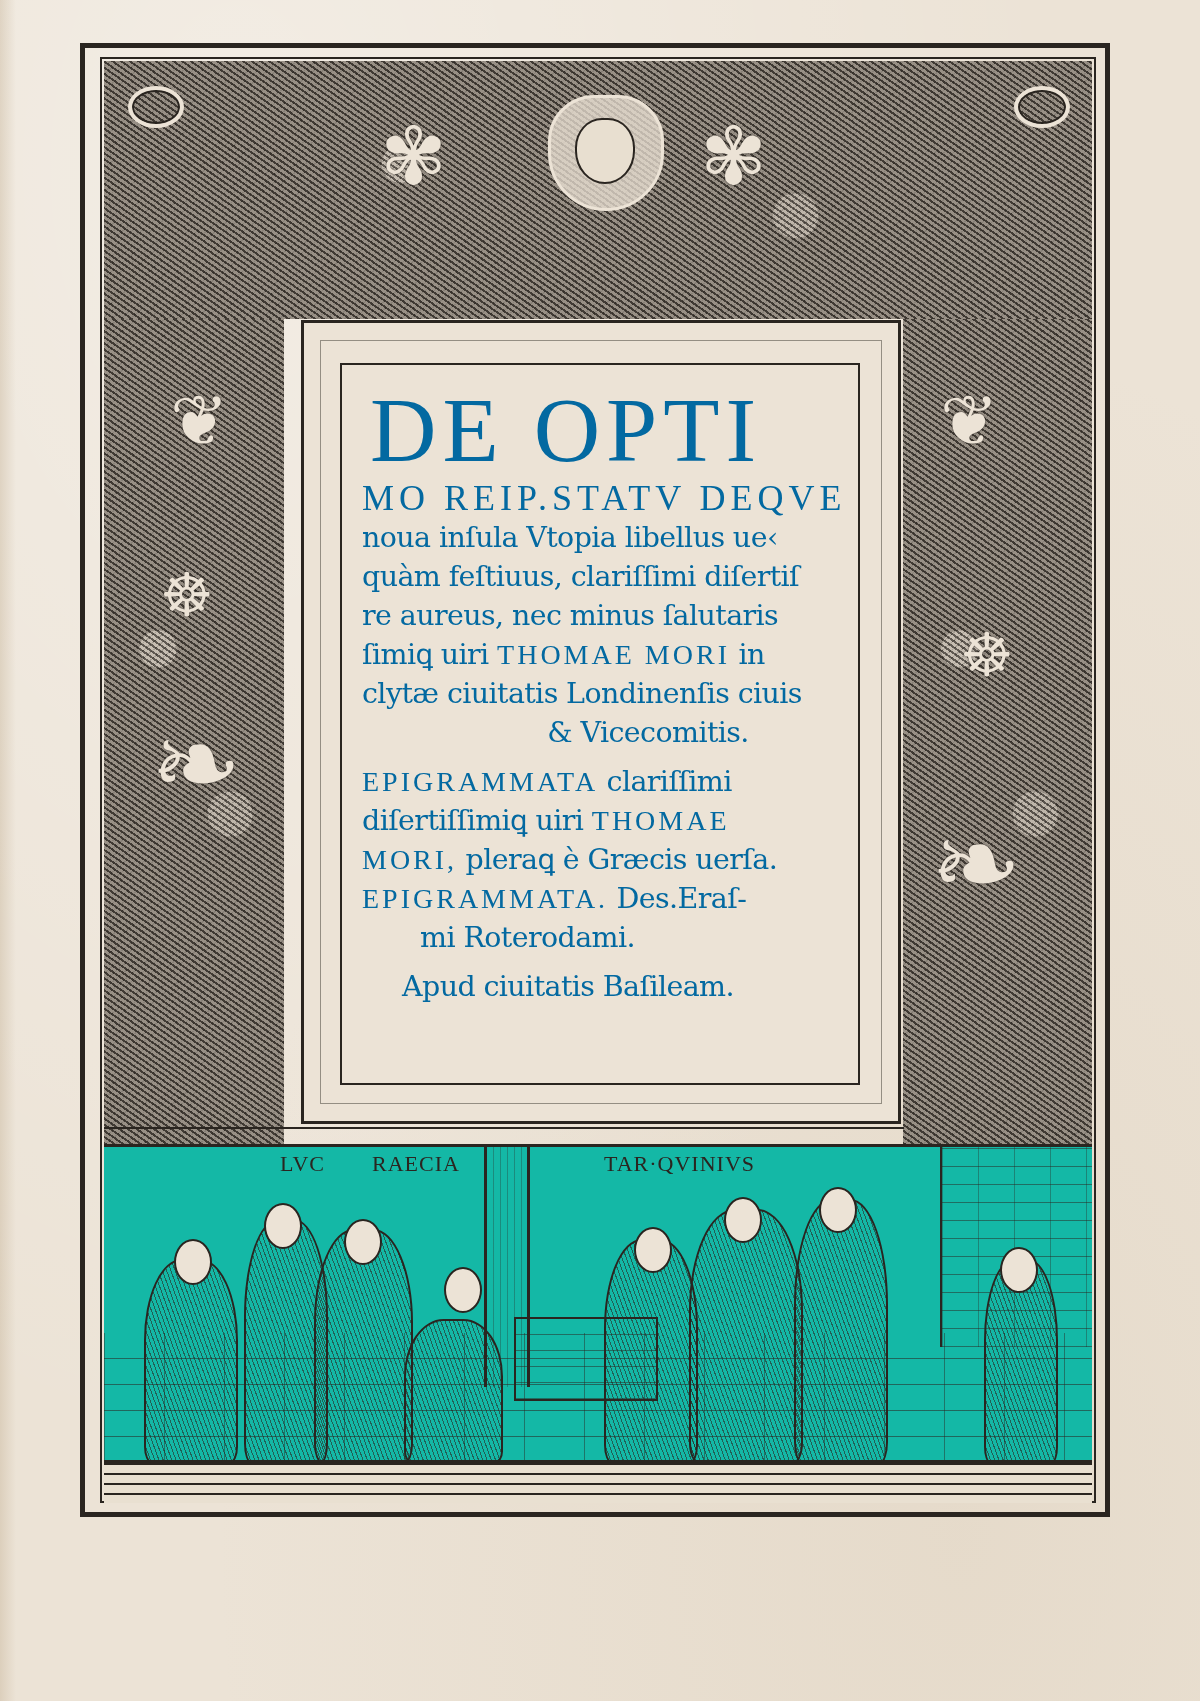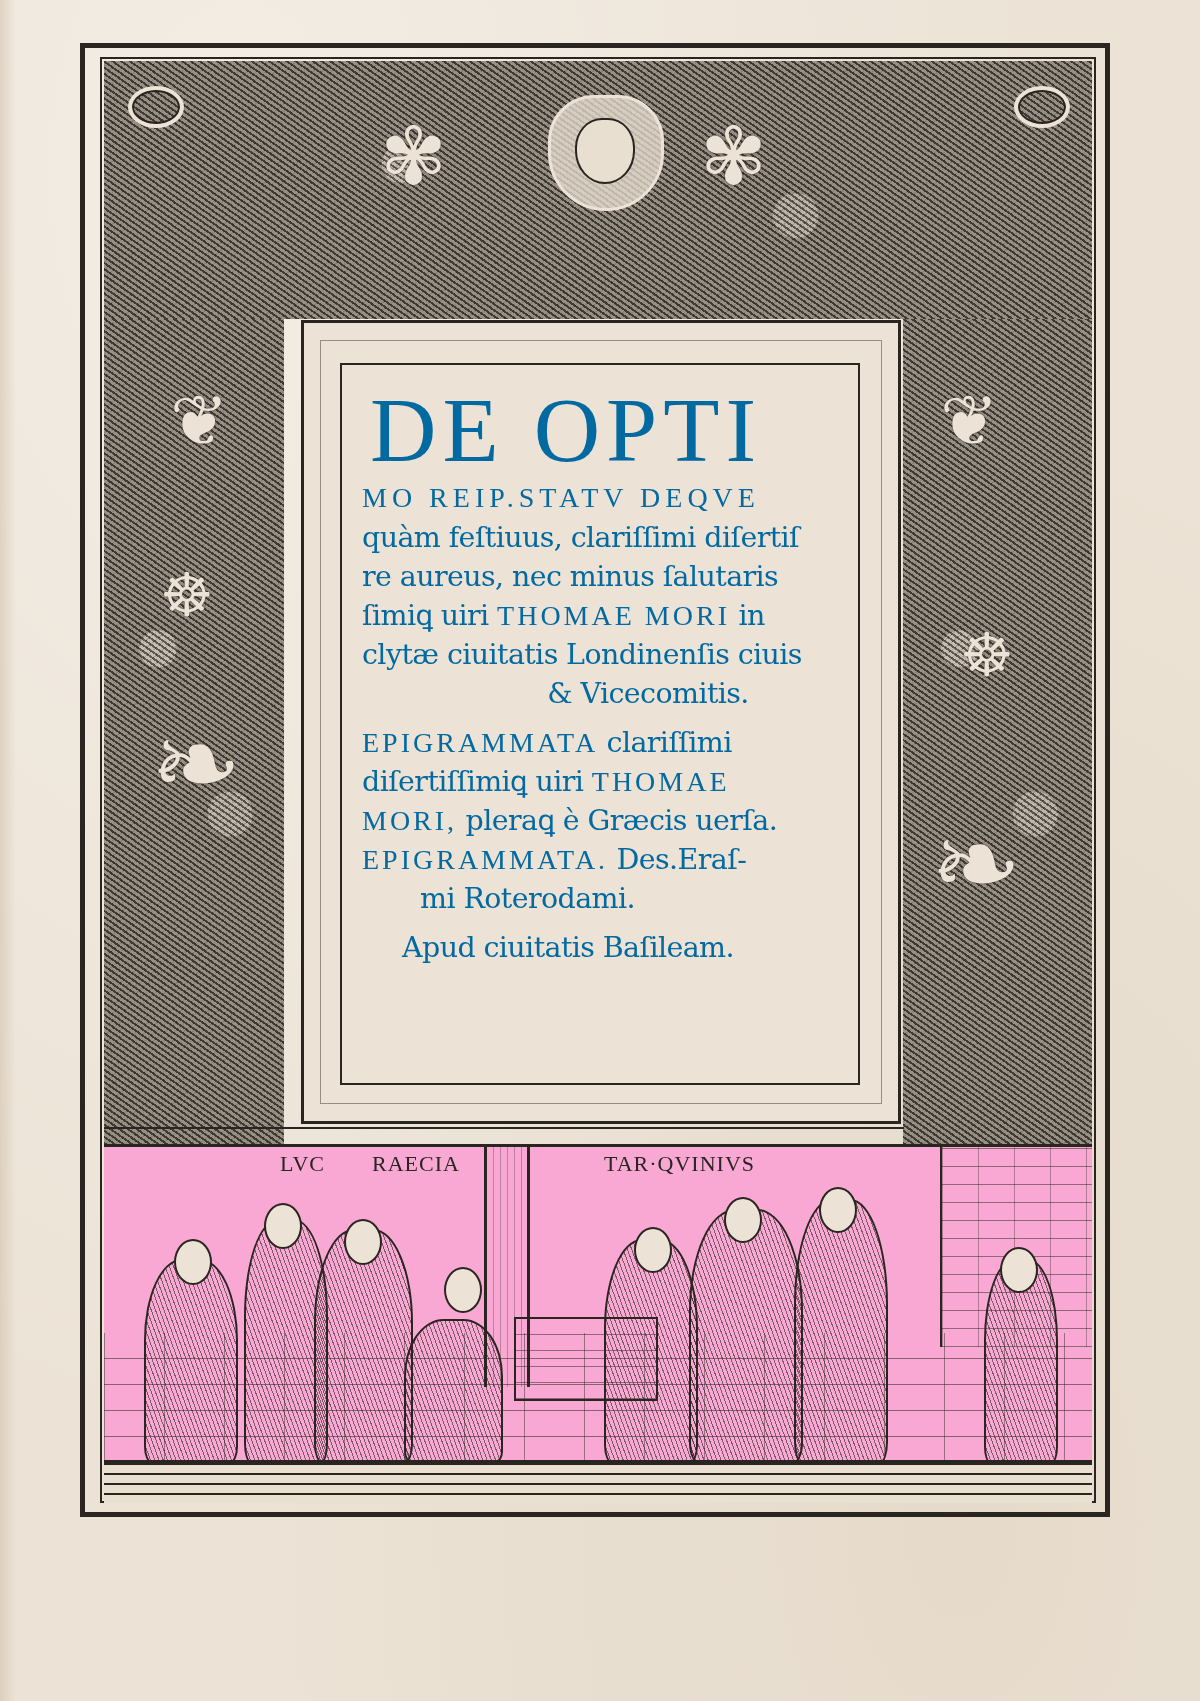--- a/index.html
+++ b/index.html
@@ -74,33 +74,33 @@
       position: absolute; left: 362px; top: 382px; width: 490px;
       color: #0369a1;
     }
     .line { white-space: nowrap; display: block; }
     .big {
       font-family: "Liberation Serif", serif;
       font-size: 92px; line-height: 96px; letter-spacing: 6px; margin-left: 8px;
     }
     .caps {
       font-family: "Liberation Serif", serif;
-      font-size: 28px; letter-spacing: 5px; line-height: 40px;
+      font-size: 36px; letter-spacing: 5px; line-height: 40px;
     }
     .body {
       font-family: "DejaVu Serif", serif;
       font-size: 28.5px; line-height: 39px; letter-spacing: -0.6px;
     }
     .sc { font-family: "Liberation Serif", serif; font-size: 28px; letter-spacing: 3px; }
     .gap { height: 10px; }
 
     
     .scene {
       position: absolute; left: 104px; top: 1147px; width: 988px; height: 356px;
-      background: #f9a8d4; overflow: hidden;
+      background: #14b8a6; overflow: hidden;
     }
     .scene-floor {
       position: absolute; left: 0; bottom: 40px; width: 100%; height: 130px;
       background-image:
         repeating-linear-gradient(0deg, rgba(42,37,32,0.55) 0 1px, transparent 1px 26px),
         repeating-linear-gradient(90deg, rgba(42,37,32,0.45) 0 1px, transparent 1px 60px);
     }
     .scene-base {
       position: absolute; left: 0; bottom: 0; width: 100%; height: 40px;
       border-top: 3px solid #2a2520;
@@ -167,20 +167,21 @@
 <span class="orn" style="left:380px; top:110px; font-size:80px;">✾</span>
 <span class="orn" style="left:700px; top:110px; font-size:80px;">✾</span>
 
 <div class="panel-outer"></div>
 <div class="panel-bevel"></div>
 <div class="panel-inner"></div>
 
 <div class="title-block">
   <span class="line big">DE OPTI</span>
   <span class="line caps">MO REIP.STATV DEQVE</span>
+  <span class="line body">noua inſula Vtopia libellus ue‹</span>
   <span class="line body">quàm feſtiuus, clariſſimi diſertiſ</span>
   <span class="line body">re aureus, nec minus ſalutaris</span>
   <span class="line body"><span>ſimiꝗ uiri</span> <span class="sc">THOMAE MORI</span> <span>in</span></span>
   <span class="line body">clytæ ciuitatis Londinenſis ciuis</span>
   <span class="line body" style="padding-left:82px;text-align:center;">&amp; Vicecomitis.</span>
   <div class="gap"></div>
   <span class="line body"><span class="sc">EPIGRAMMATA</span> <span>clariſſimi</span></span>
   <span class="line body"><span>diſertiſſimiꝗ uiri</span> <span class="sc">THOMAE</span></span>
   <span class="line body"><span class="sc">MORI,</span> <span>pleraꝗ è Græcis uerſa.</span></span>
   <span class="line body"><span class="sc">EPIGRAMMATA.</span> <span>Des.Eraſ-</span></span>

